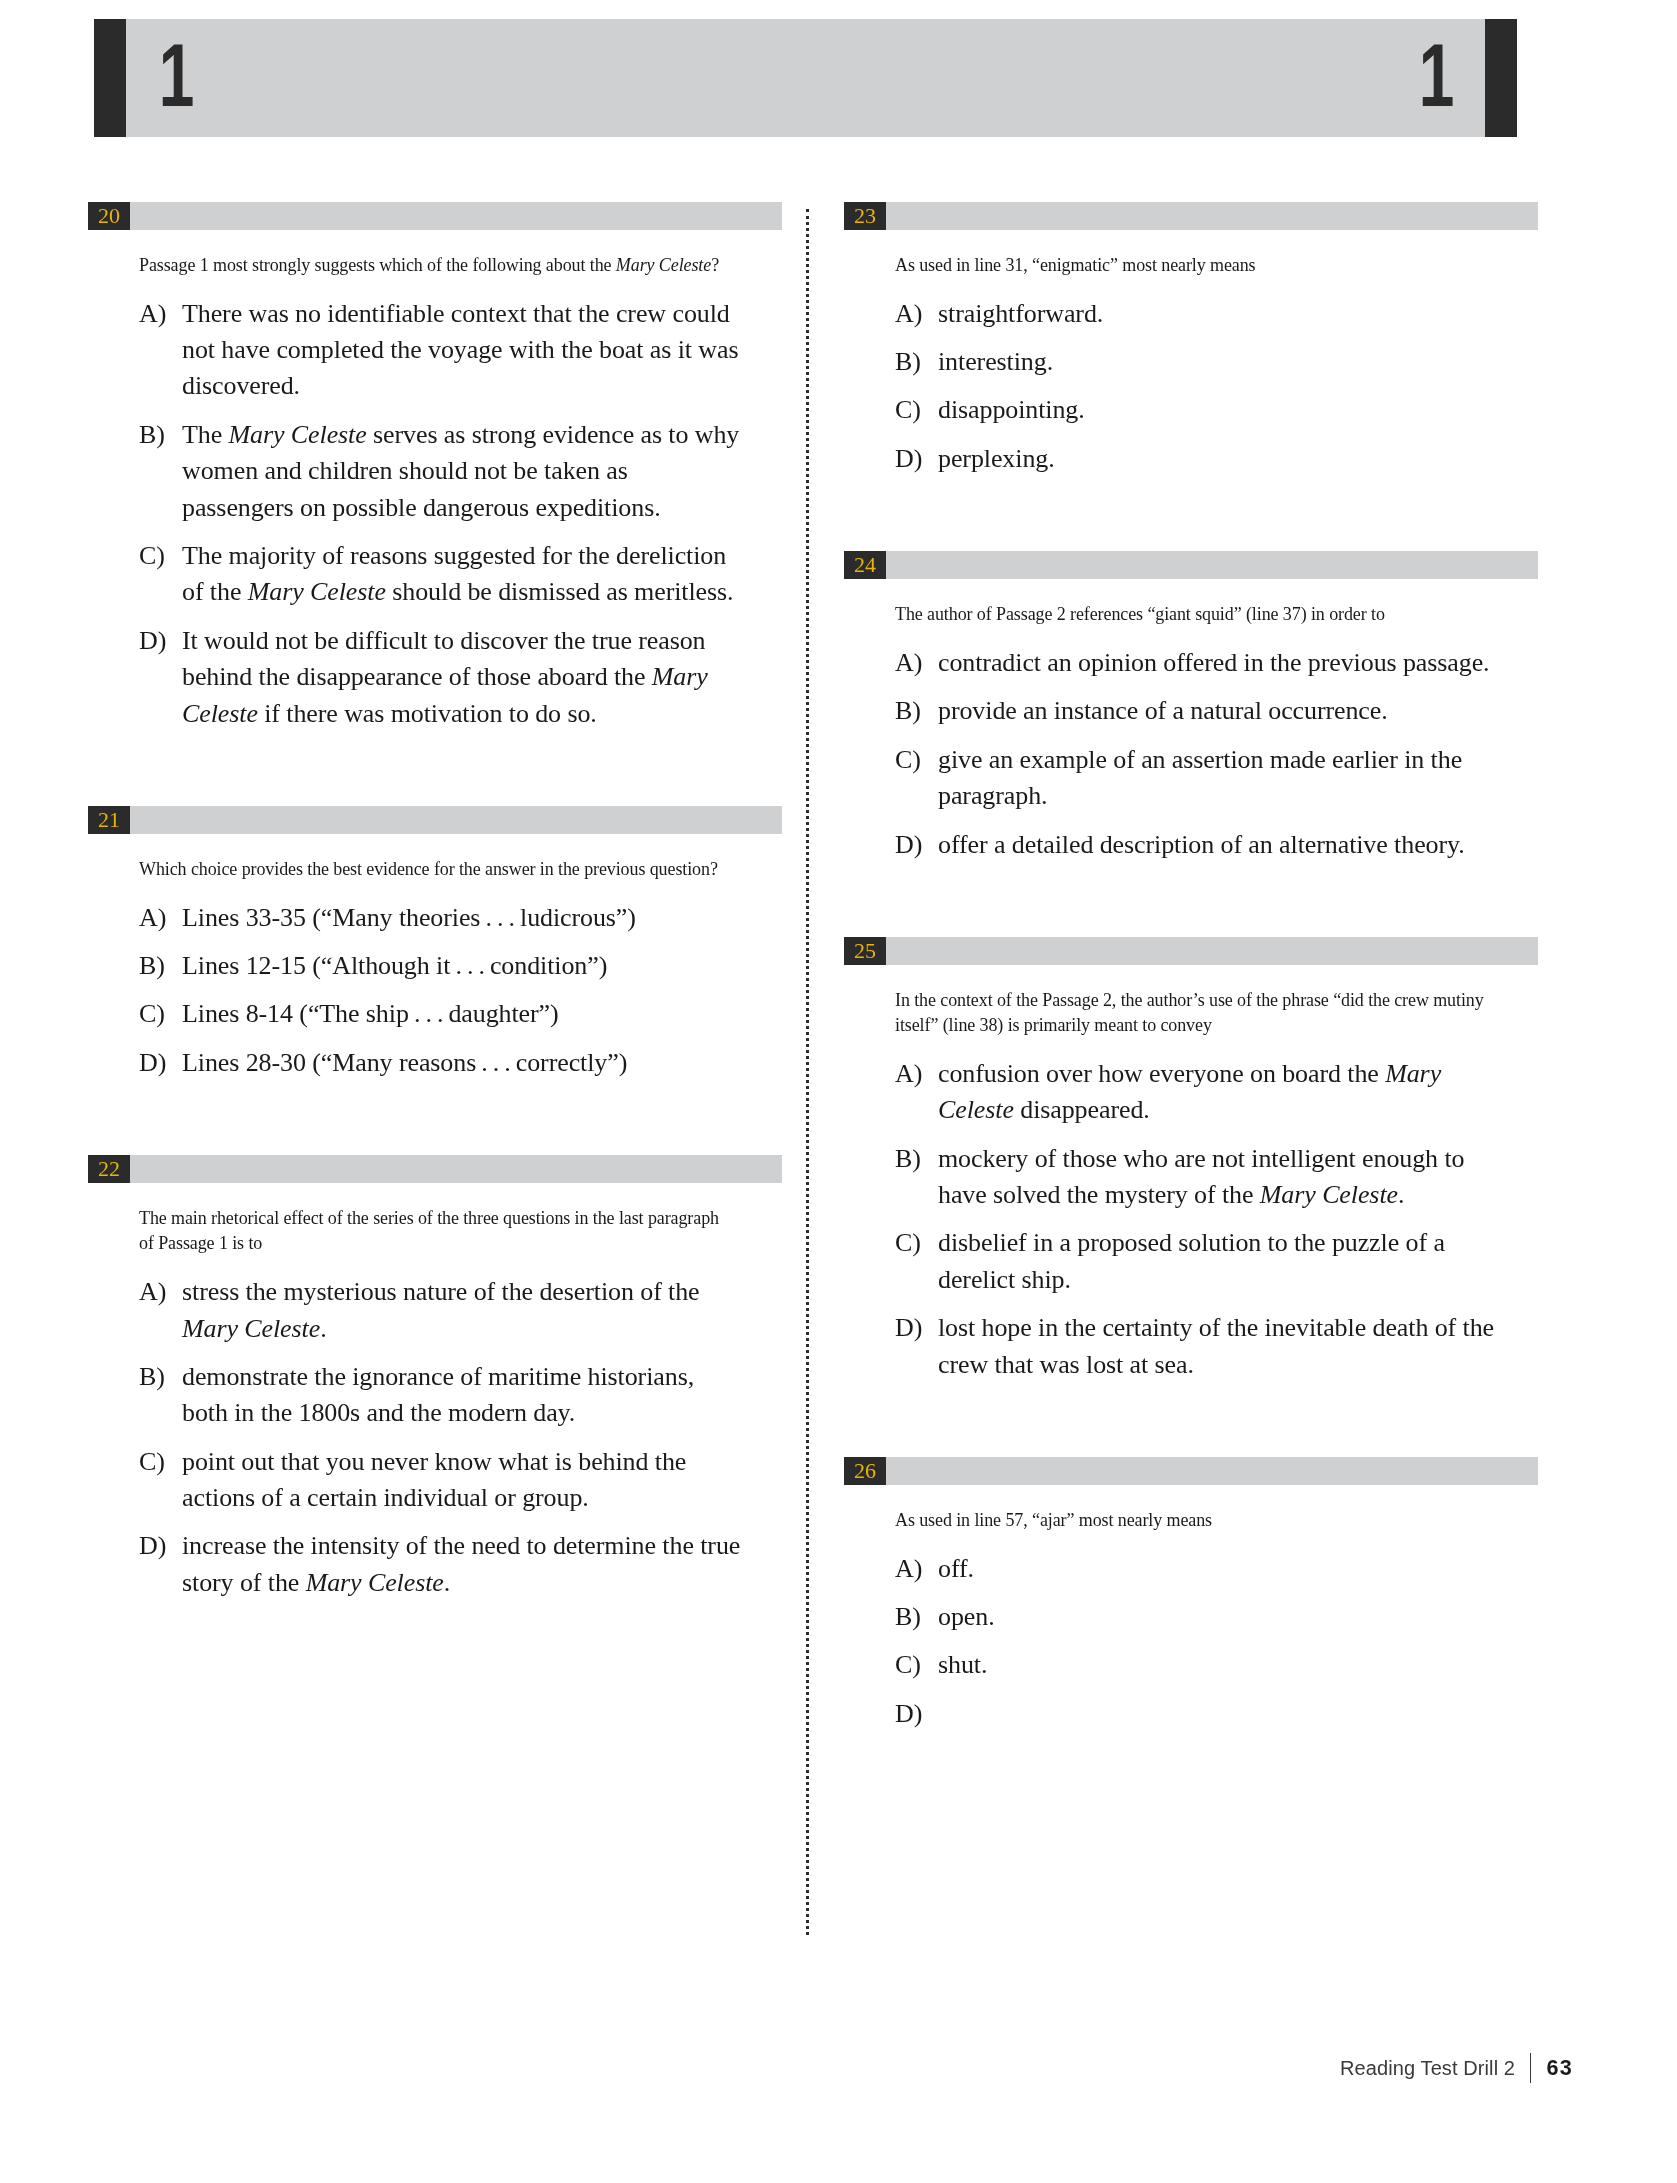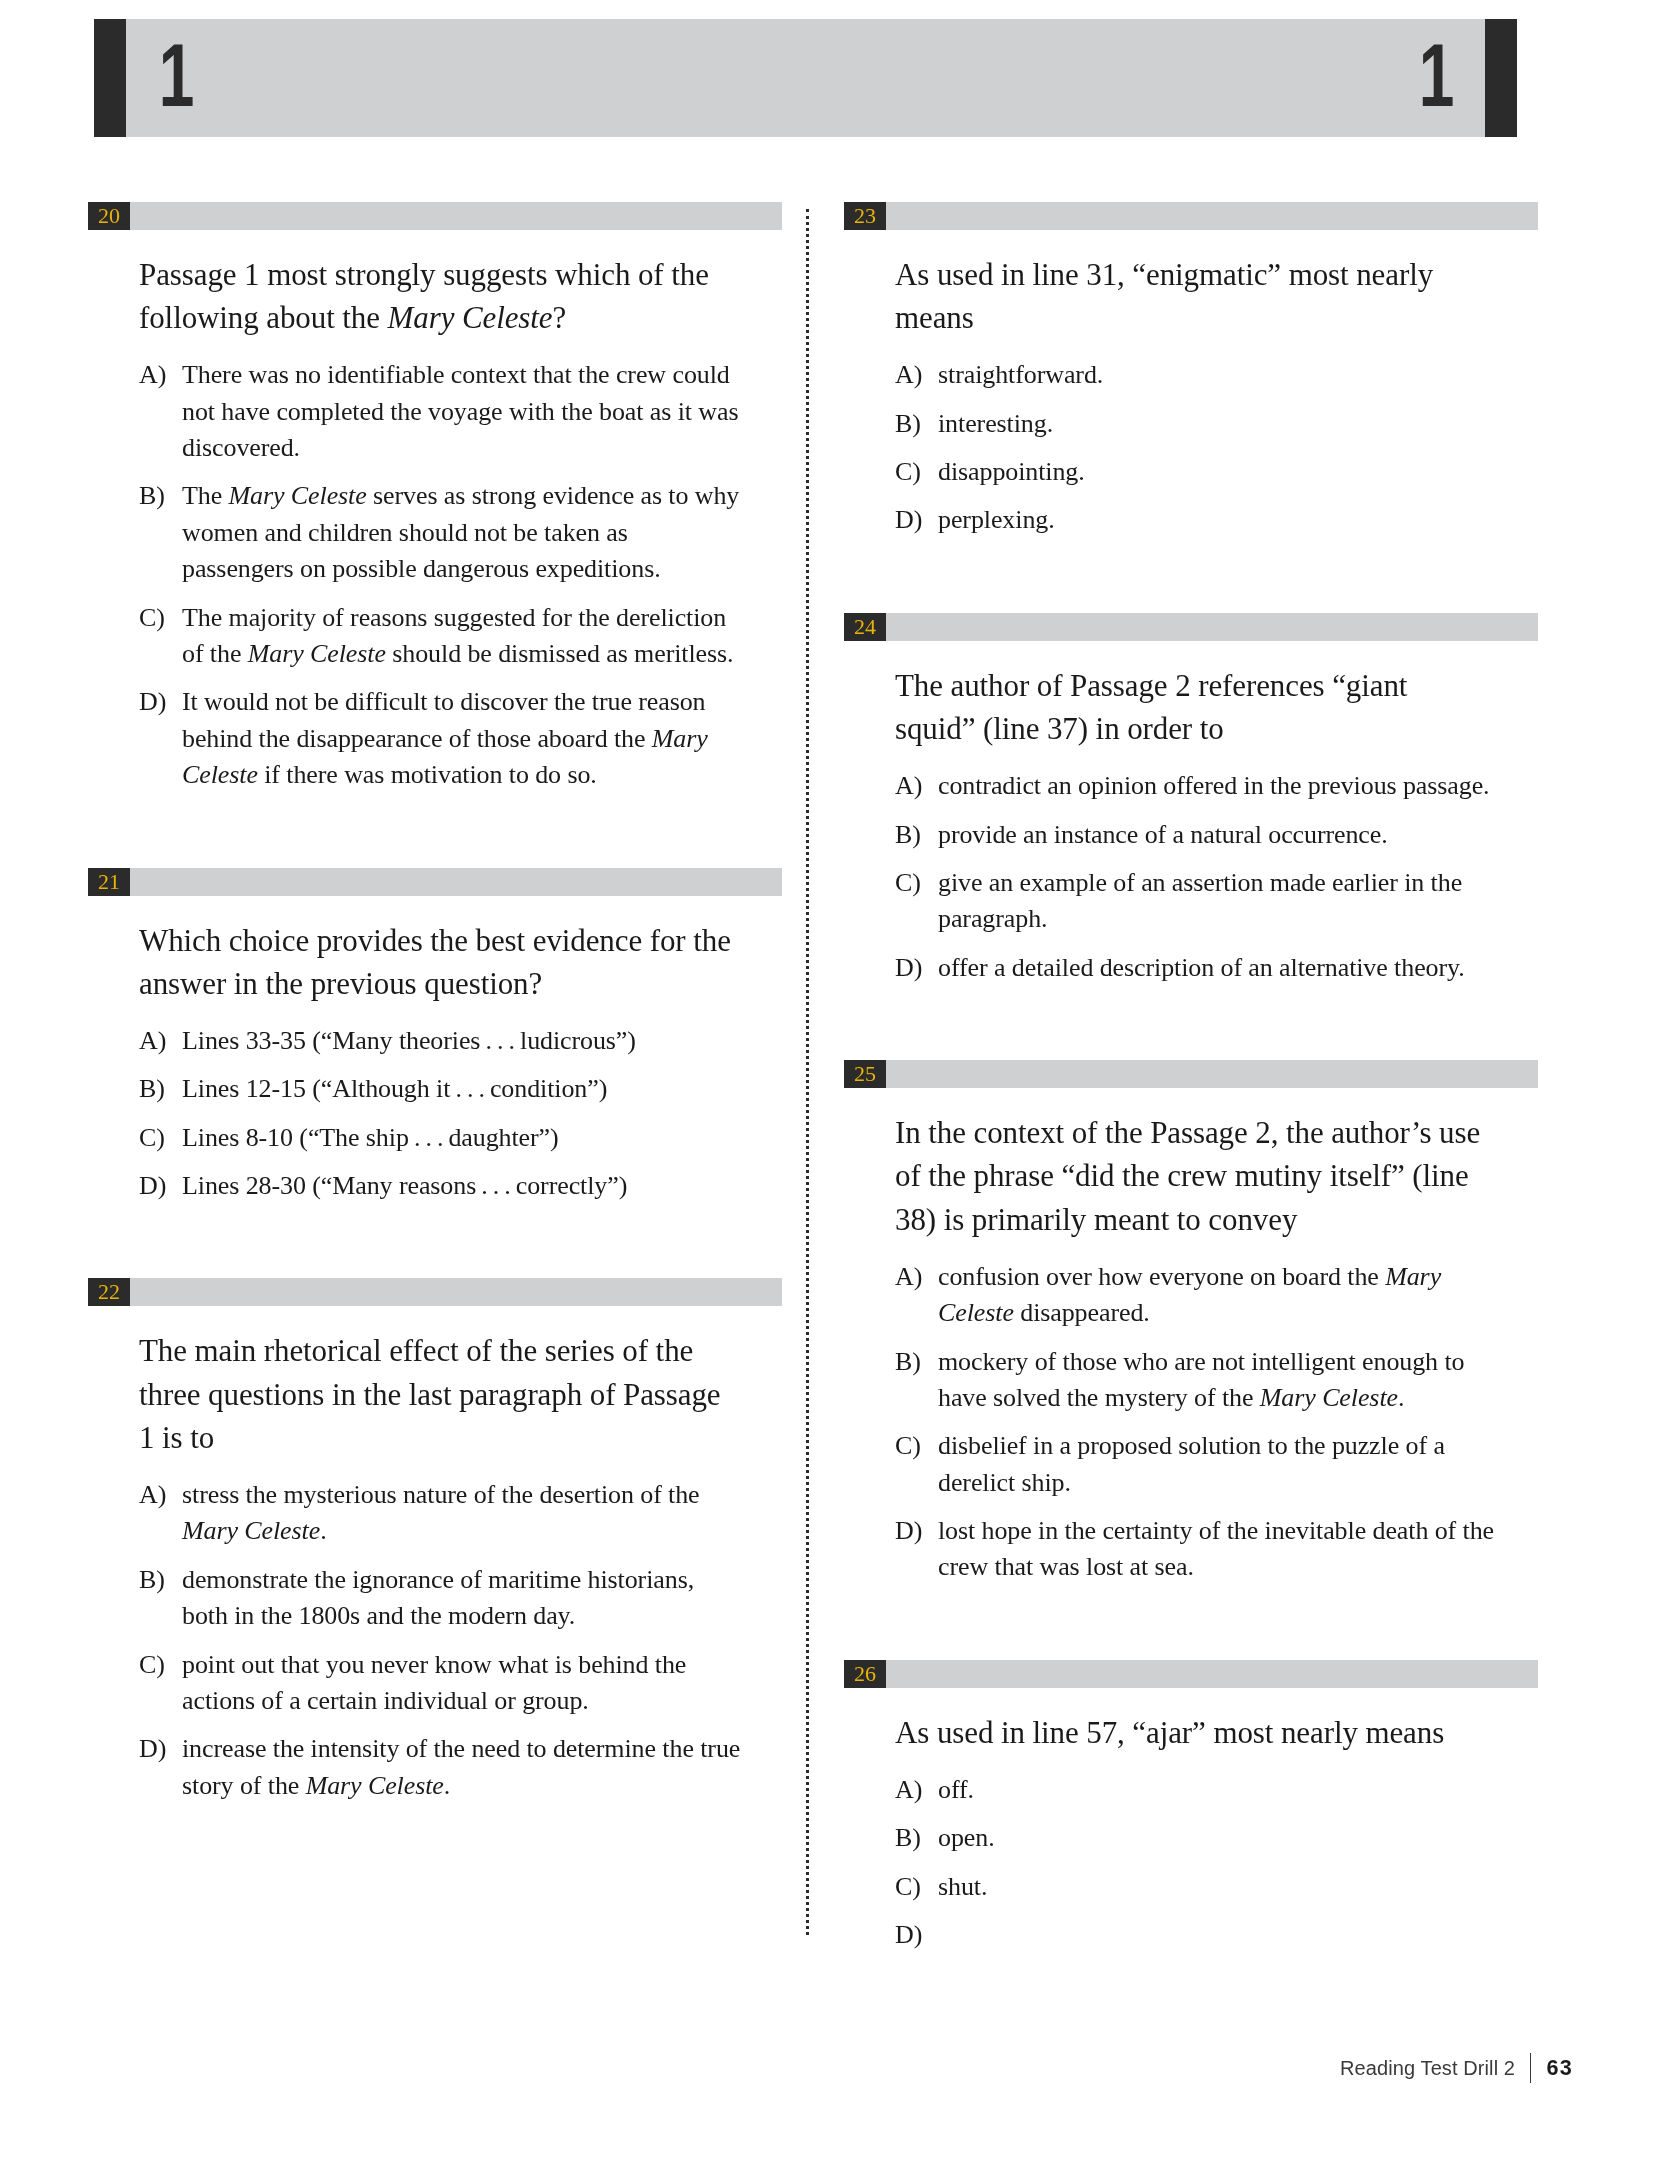--- a/index.html
+++ b/index.html
@@ -99,21 +99,21 @@
     text-align: center;
     letter-spacing: 0px;
   }
   .q-bar {
     flex: 1 1 auto;
     background: #cfd0d1;
   }
 
   .q-stem {
     margin: 0 0 17.5px 51px;
-    font-size: 31px;
+    font-size: 18px;
     line-height: 1.40;
     font-family: "Liberation Serif", "DejaVu Serif", serif;
     letter-spacing: -0.1px;
     max-width: 593px;
   }
   .choices {
     margin: 0 0 0 51px;
     padding: 0;
     list-style: none;
   }
@@ -215,21 +215,21 @@
           <li class="choice">
             <span class="choice-letter">A)</span>
             <span class="choice-text">Lines 33-35 (“Many theories . . . ludicrous”)</span>
           </li>
           <li class="choice">
             <span class="choice-letter">B)</span>
             <span class="choice-text">Lines 12-15 (“Although it . . . condition”)</span>
           </li>
           <li class="choice">
             <span class="choice-letter">C)</span>
-            <span class="choice-text">Lines 8-10 (“The ship . . . daughter”)</span>
+            <span class="choice-text">Lines 8-14 (“The ship . . . daughter”)</span>
           </li>
           <li class="choice">
             <span class="choice-letter">D)</span>
             <span class="choice-text">Lines 28-30 (“Many reasons . . . correctly”)</span>
           </li>
         </ul>
         <div class="gap-lg"></div>
       </div>
       <div class="question">
         <div class="q-header">

